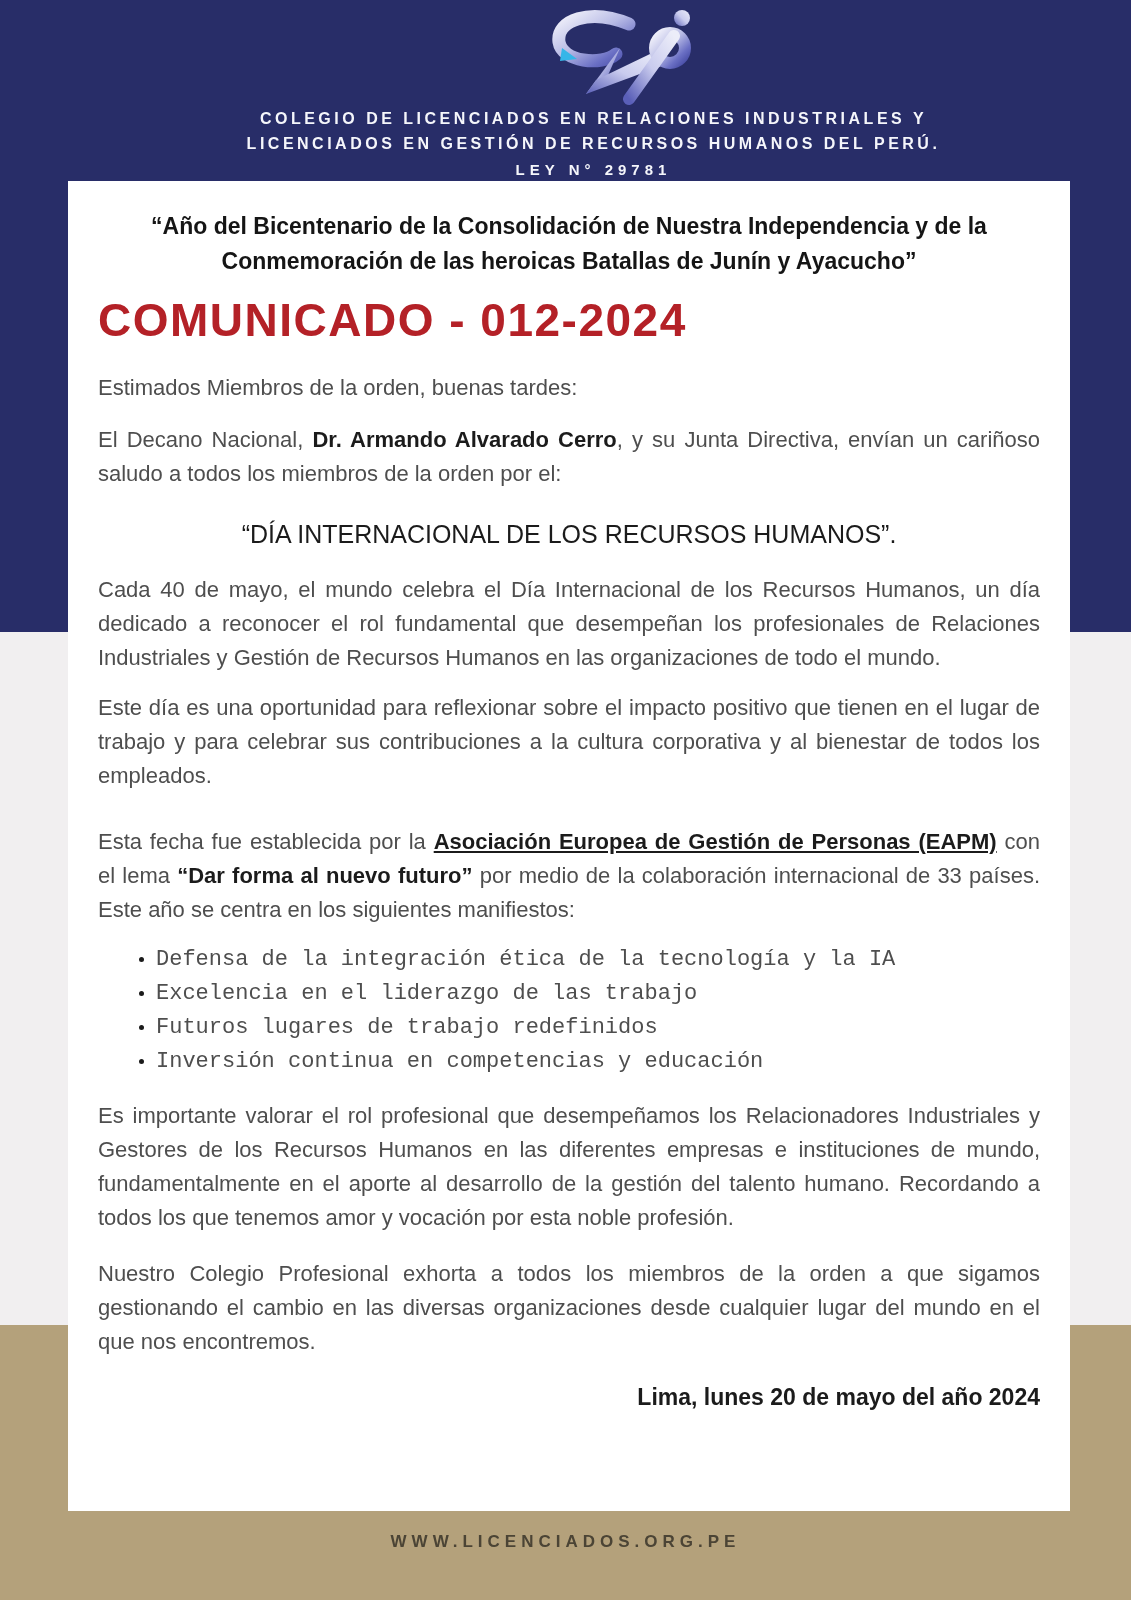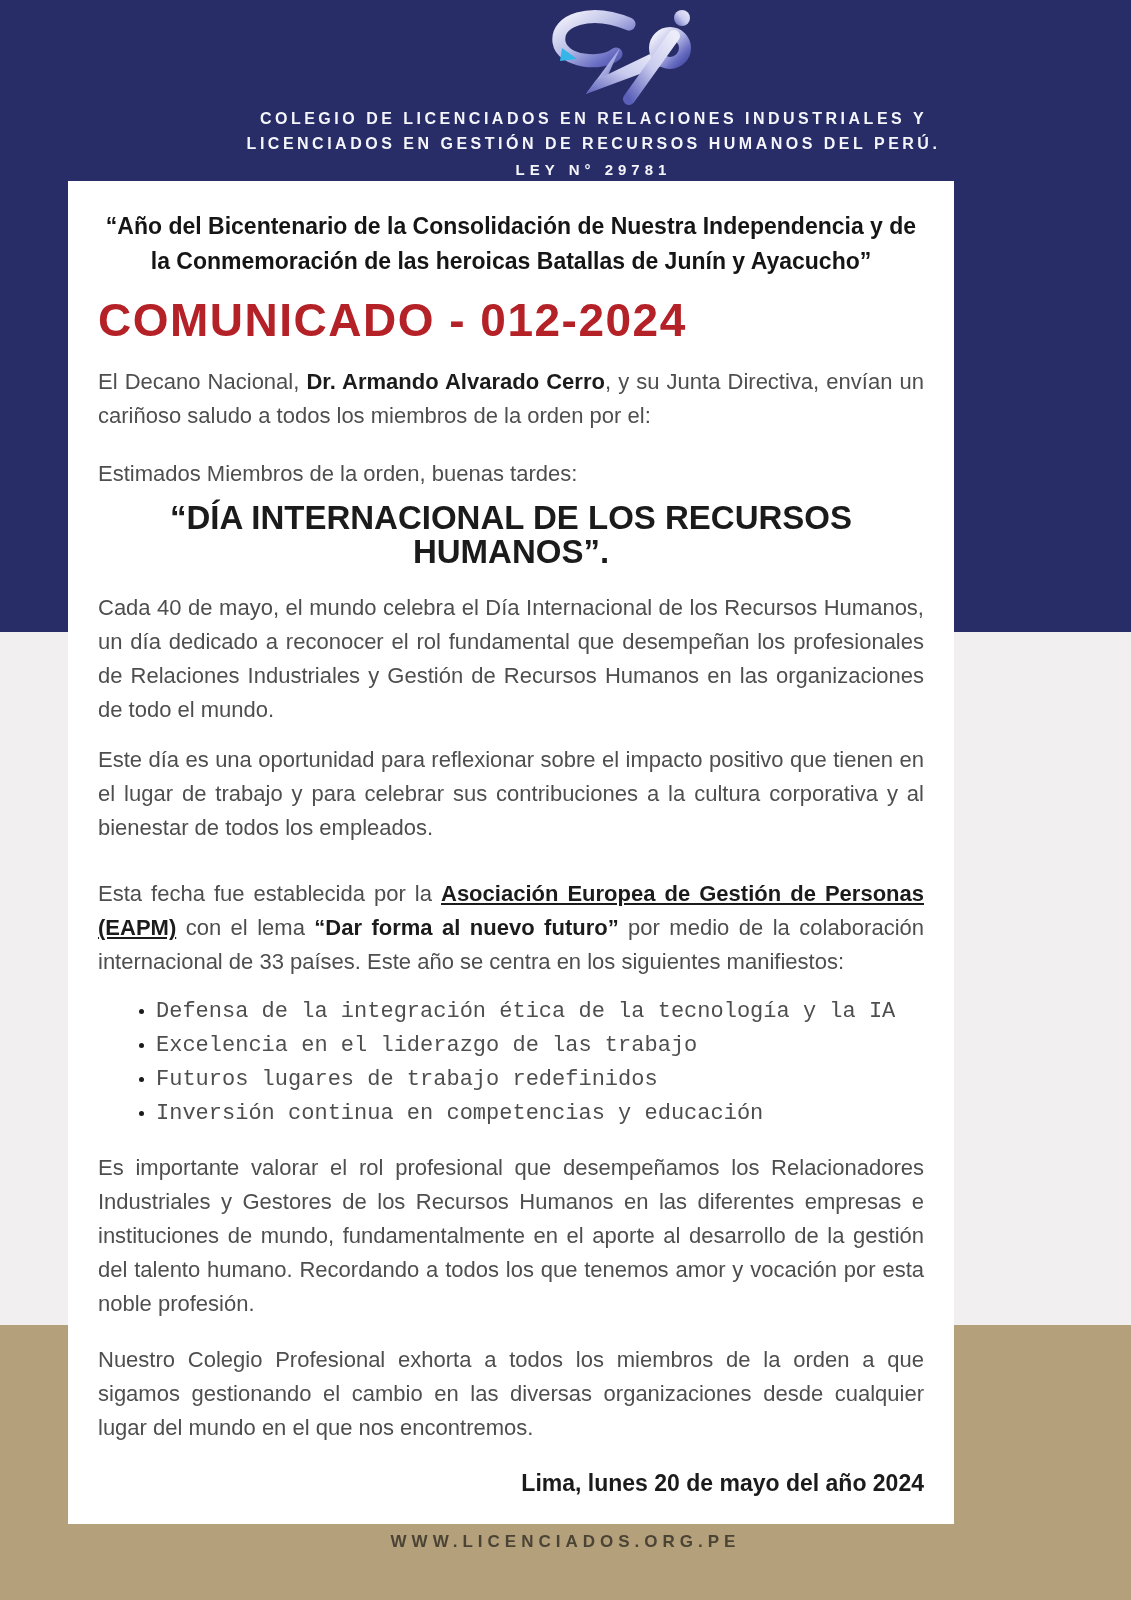--- a/index.html
+++ b/index.html
@@ -30,43 +30,43 @@
     font-size: 16px; font-weight: bold; letter-spacing: 3.5px;
     line-height: 25px; color: #f5f6fb;
   }
   .law-line {
     font-size: 15px; font-weight: bold; letter-spacing: 5px;
     line-height: 24px; margin-top: 2px; color: #f5f6fb;
   }
 
   
   .card {
-    position: absolute; left: 68px; top: 181px; width: 886px;
+    position: absolute; left: 68px; top: 181px; width: 1002px;
     min-height: 1330px; background: #ffffff; z-index: 3;
     padding: 28px 30px 24px 30px;
   }
 
   .motto {
     max-width: 888px; margin: 0 auto; text-align: center;
     font-size: 23px; font-weight: bold; line-height: 35px; color: #151515;
   }
   .doc-title {
     margin-top: 14px; text-align: left;
     font-size: 46px; font-weight: 800; letter-spacing: 1.5px;
     color: #b42127;
   }
   .body-p {
     font-size: 22px; line-height: 34px; color: #4e4e4e;
     text-align: justify;
   }
   .greeting { margin-top: 24px; text-align: left; }
   .p-decano { margin-top: 18px; }
   .subtitle {
-    margin-top: 10px; text-align: center;
-    font-size: 33px; font-weight: bold; color: #1b1b1b; line-height: 34px;
+    margin-top: 26px; text-align: center;
+    font-size: 25px; font-weight: normal; color: #1b1b1b; line-height: 34px;
   }
   .p-cada20   { margin-top: 22px; }
   .p-estedia  { margin-top: 16px; }
   .p-estafecha{ margin-top: 32px; }
   .p-importante { margin-top: 20px; }
   .p-exhorta  { margin-top: 22px; }
 
   .body-p b, .bold-run { font-weight: bold; color: #1b1b1b; }
   .bold-underline { font-weight: bold; color: #1b1b1b; text-decoration: underline; }
 
@@ -129,23 +129,23 @@
     <div class="org-line">LICENCIADOS EN GESTIÓN DE RECURSOS HUMANOS DEL PERÚ.</div>
     <div class="law-line">LEY N° 29781</div>
   </header>
 
   <main class="card">
 
     <div class="motto">“Año del Bicentenario de la Consolidación de Nuestra Independencia y de la Conmemoración de las heroicas Batallas de Junín y Ayacucho”</div>
 
     <h1 class="doc-title">COMUNICADO - 012-2024</h1>
 
+    <p class="body-p greeting">Estimados Miembros de la orden, buenas tardes:</p>
+
     <p class="body-p p-decano"><span>El Decano Nacional, </span><b>Dr. Armando Alvarado Cerro</b><span>, y su Junta Directiva, envían un cariñoso saludo a todos los miembros de la orden por el:</span></p>
-
-    <p class="body-p greeting">Estimados Miembros de la orden, buenas tardes:</p>
 
     <h2 class="subtitle">“DÍA INTERNACIONAL DE LOS RECURSOS HUMANOS”.</h2>
 
     <p class="body-p p-cada20">Cada 40 de mayo, el mundo celebra el Día Internacional de los Recursos Humanos, un día dedicado a reconocer el rol fundamental que desempeñan los profesionales de Relaciones Industriales y Gestión de Recursos Humanos en las organizaciones de todo el mundo.</p>
 
     <p class="body-p p-estedia">Este día es una oportunidad para reflexionar sobre el impacto positivo que tienen en el lugar de trabajo y para celebrar sus contribuciones a la cultura corporativa y al bienestar de todos los empleados.</p>
 
     <p class="body-p p-estafecha"><span>Esta fecha fue establecida por la </span><span class="bold-underline">Asociación Europea de Gestión de Personas (EAPM)</span><span> con el lema </span><span class="bold-run">“Dar forma al nuevo futuro”</span><span> por medio de la colaboración internacional de 33 países. Este año se centra en los siguientes manifiestos:</span></p>
 
     <ul class="manifest-list">

